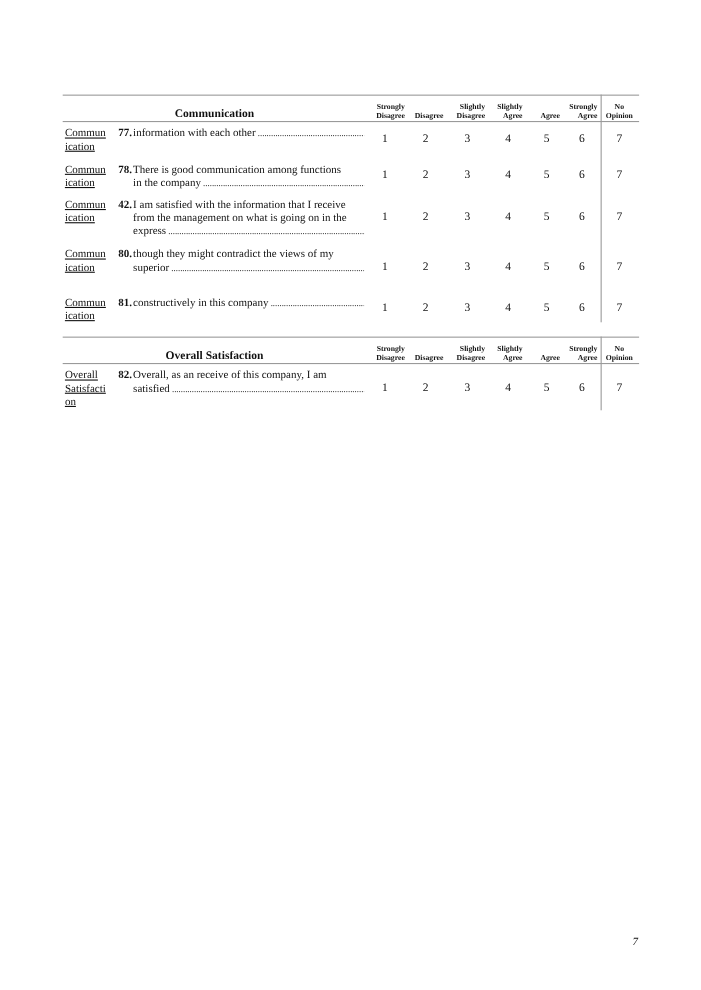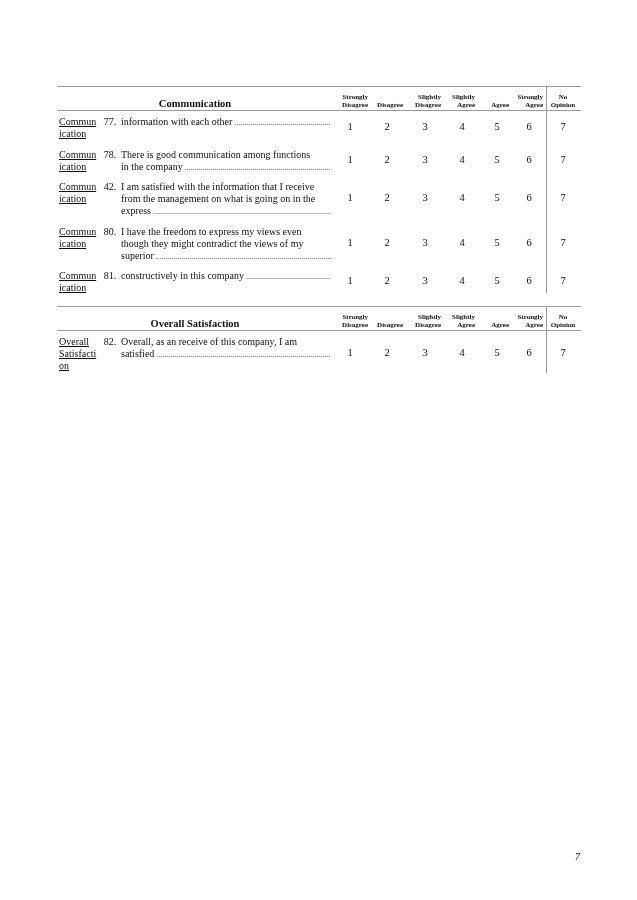--- a/index.html
+++ b/index.html
@@ -8,21 +8,21 @@
   .section { position: absolute; left: 57px; width: 524px; }
   .hdr { position: relative; height: 23px; border-top: 1px solid #9a9a9a; border-bottom: 1.5px solid #9a9a9a; }
   .hdr-title { position: absolute; left: 0; width: 276px; bottom: 1px; text-align: center;
                font-weight: bold; font-size: 10.5px; }
   .col-h { position: absolute; bottom: 1px; font-weight: bold; font-size: 7px; line-height: 8px;
            text-align: right; white-space: nowrap; }
   .col-h.no-op { text-align: center; }
   .vline { position: absolute; left: 489px; top: 0; width: 1px; background: #9a9a9a; }
   .row { position: absolute; left: 0; width: 524px; font-size: 10px; line-height: 12px; }
   .cat { position: absolute; left: 2px; width: 44px; white-space: pre; text-decoration: underline; }
-  .qn { position: absolute; left: 43px; width: 20px; text-align: center; }
+  .qn { position: absolute; left: 43px; width: 20px; text-align: right; font-weight: bold; }
   .qt { position: absolute; left: 64px; width: 210px; }
   .dots { display: block; overflow: hidden; white-space: nowrap; }
   .score { position: absolute; font-size: 10.5px; width: 16px; text-align: center; }
   .footer-left { position: absolute; left: 57px; top: 901px; font-size: 10px; }
   .footer-right { position: absolute; left: 575px; top: 851px; font-style: italic; font-size: 10px; }
 </style>
 </head>
 <body>
 
 <div id="root">
@@ -105,21 +105,20 @@
         <div class="score" style="left: 397px; top: 11px;">4</div>
         <div class="score" style="left: 432px; top: 11px;">5</div>
         <div class="score" style="left: 464px; top: 11px;">6</div>
         <div class="score" style="left: 498px; top: 11px;">7</div>
       </div>
       <div class="row" style="top: 140px;">
         <div class="cat">Commun
 ication</div>
         <div class="qn">80.</div>
         <div class="qt">
-          <div>I have the freedom to express my views even</div>
           <div>though they might contradict the views of my</div>
           <div class="dots"><span>superior</span><span style="font-size: 8px;"> ........................................................................................................................</span></div>
         </div>
         <div class="score" style="left: 285px; top: 11px;">1</div>
         <div class="score" style="left: 322px; top: 11px;">2</div>
         <div class="score" style="left: 360px; top: 11px;">3</div>
         <div class="score" style="left: 397px; top: 11px;">4</div>
         <div class="score" style="left: 432px; top: 11px;">5</div>
         <div class="score" style="left: 464px; top: 11px;">6</div>
         <div class="score" style="left: 498px; top: 11px;">7</div>

